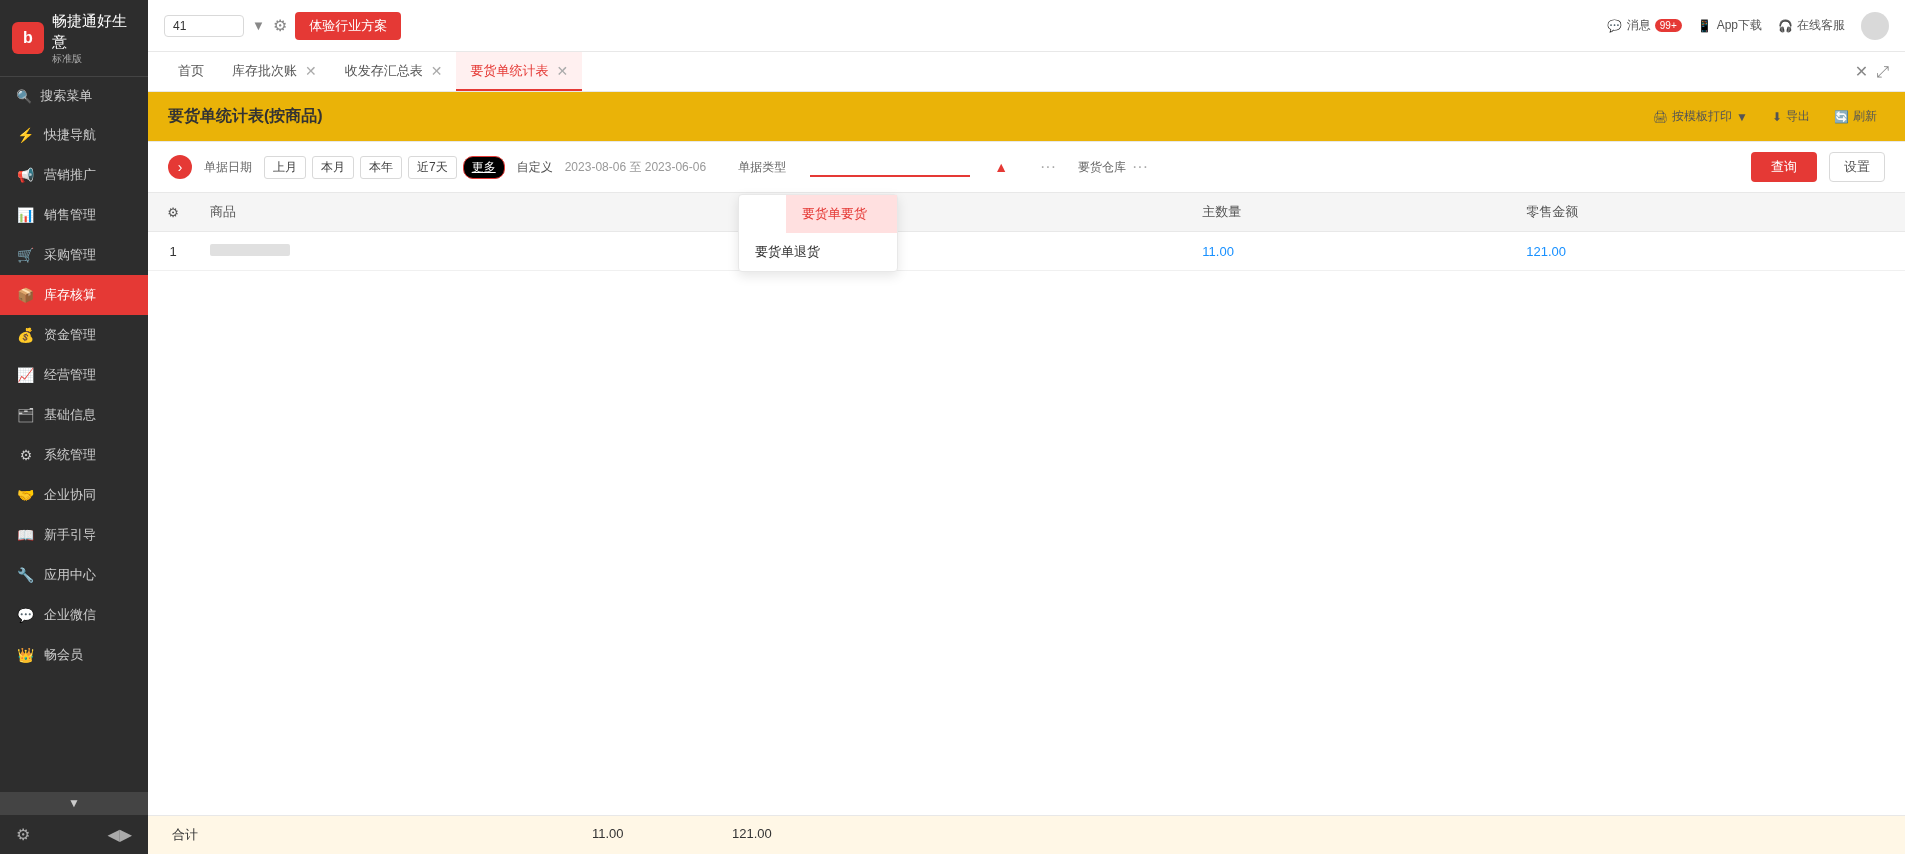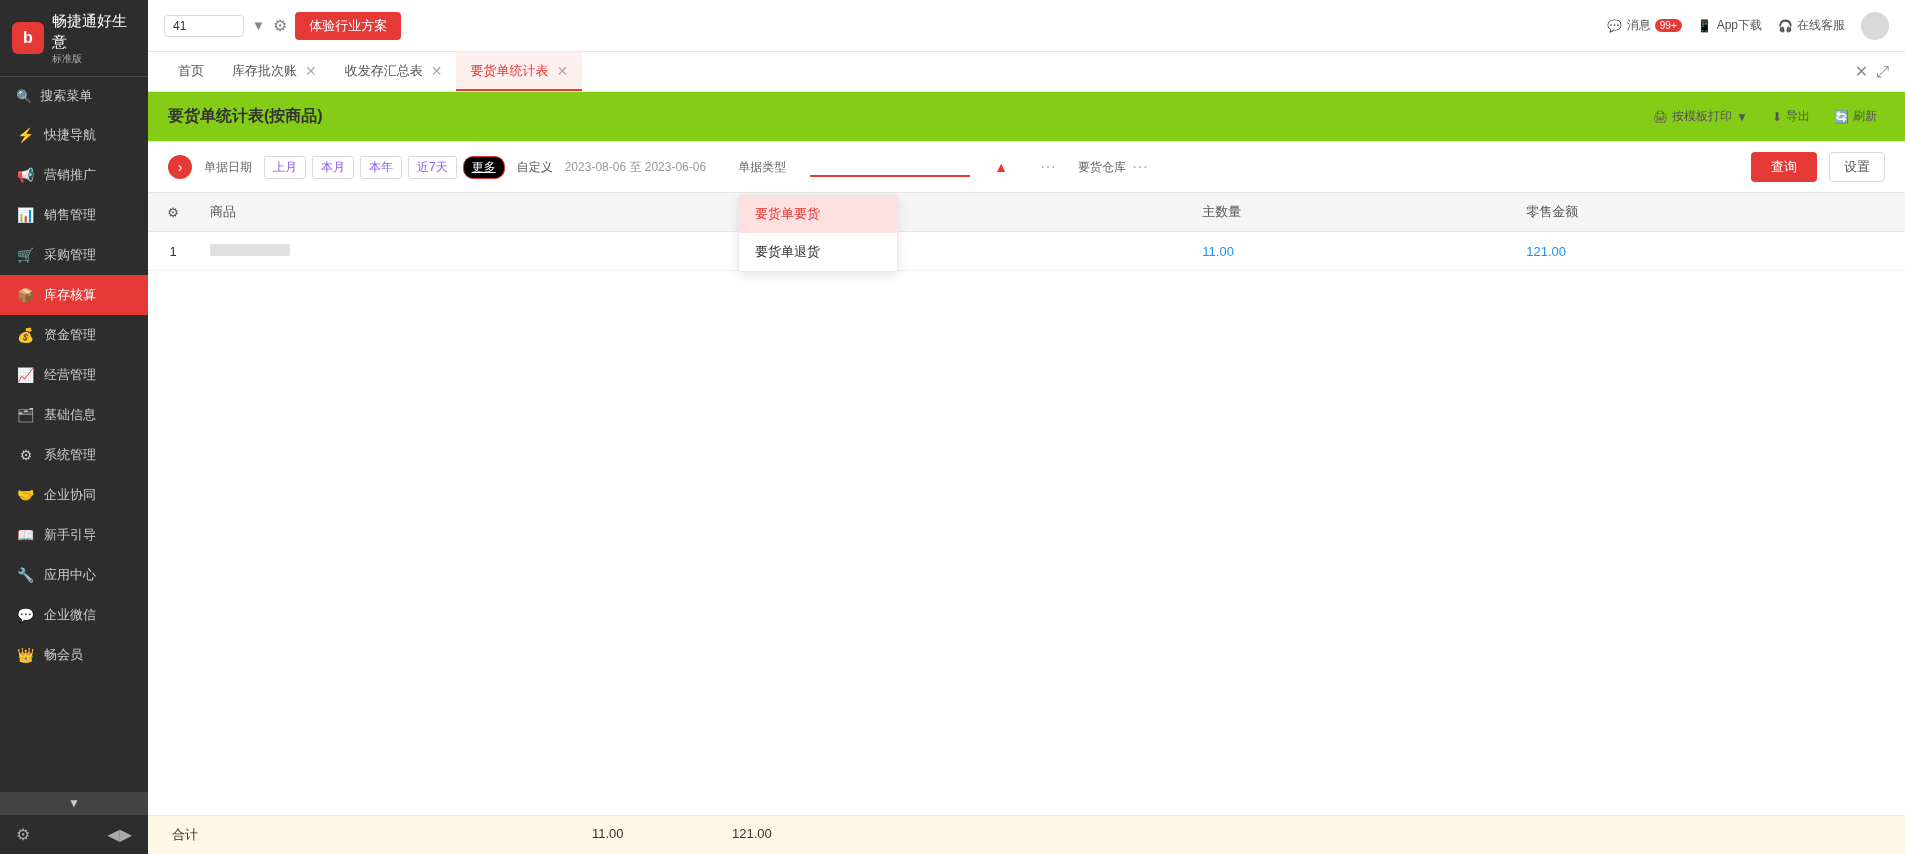--- a/index.html
+++ b/index.html
@@ -177,21 +177,21 @@
       border-bottom: 2px solid transparent;
       white-space: nowrap;
     }
     .tab-item.active { color: #e53935; border-bottom: 2px solid #e53935; background: #fff0f0; }
     .tab-close { color: #aaa; font-size: 14px; margin-left: 4px; }
     .tab-bar-actions { margin-left: auto; display: flex; gap: 8px; align-items: center; }
     .tab-action-btn { border: none; background: none; color: #888; cursor: pointer; font-size: 16px; }
 
     
     .page-header {
-      background: #84cc16;
+      background: #eab308;
       padding: 12px 20px;
       display: flex;
       align-items: center;
       justify-content: space-between;
       border-bottom: 1px solid #e8e8e8;
       flex-shrink: 0;
     }
     .page-title { font-size: 16px; font-weight: 600; color: #333; }
     .page-actions { display: flex; gap: 8px; align-items: center; }
     .page-action-btn {
@@ -232,21 +232,21 @@
       flex-shrink: 0;
     }
     .filter-label { color: #666; font-size: 12px; white-space: nowrap; }
     .filter-date-btns { display: flex; gap: 6px; align-items: center; }
     .filter-date-btn {
       padding: 2px 8px;
       border: 1px solid #d9d9d9;
       border-radius: 3px;
       cursor: pointer;
       font-size: 12px;
-      color: #8b5cf6;
+      color: #404040;
       background: #fff;
     }
     .filter-date-btn.more {
       background: #000000;
       color: #fff;
       border-color: #e53935;
       border-radius: 10px;
       padding: 2px 8px;
       text-decoration: underline;
     }
@@ -309,21 +309,21 @@
       box-shadow: 0 4px 12px rgba(0,0,0,0.1);
       z-index: 100;
       min-width: 160px;
     }
     .dropdown-item {
       padding: 10px 16px;
       cursor: pointer;
       font-size: 13px;
       color: #333;
     }
-    .dropdown-item.selected { background: #ffe0e0; color: #e53935; }
+    .dropdown-item.selected { background: #ffe0e0; color: #e53935; margin-left: 47px; }
 
     
     .table-container {
       flex: 1;
       overflow-y: auto;
       background: #fff;
     }
     .table-container::-webkit-scrollbar { width: 6px; }
     .table-container::-webkit-scrollbar-thumb { background: #ccc; }
     table {

